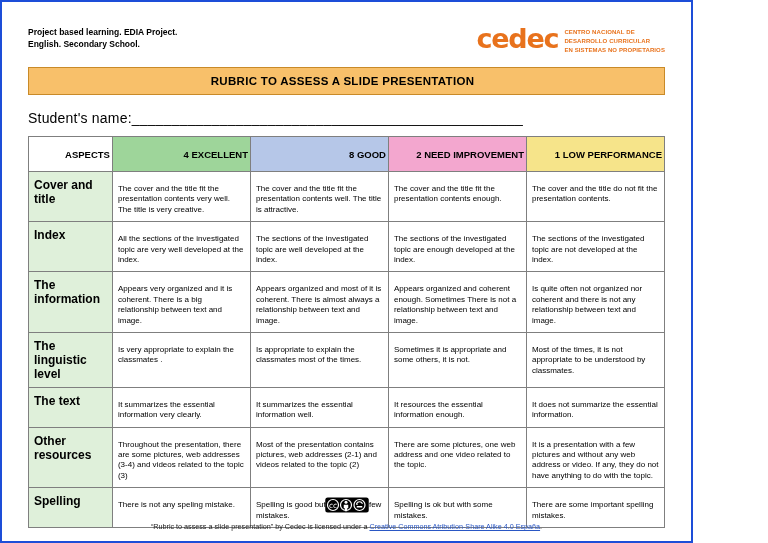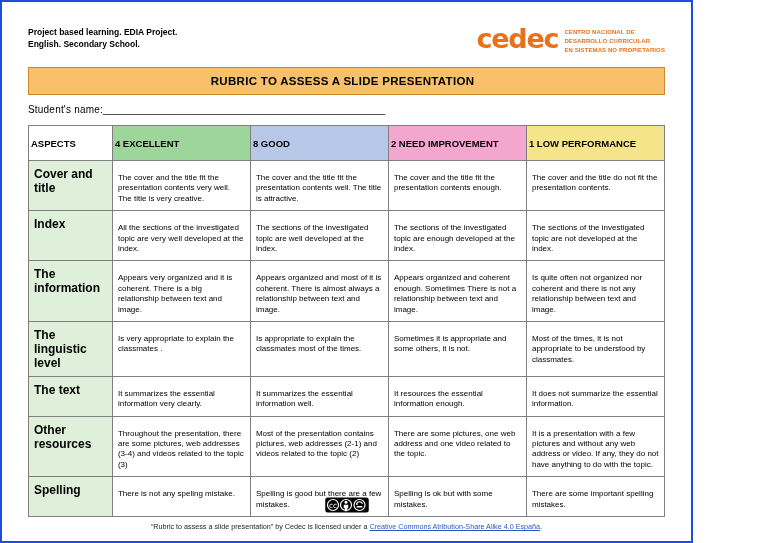--- a/index.html
+++ b/index.html
@@ -62,37 +62,37 @@
     background: #f8c06a;
     border: 1px solid #c98a28;
     text-align: center;
     font-size: 11.5px;
     font-weight: bold;
     letter-spacing: 0.3px;
     padding: 7px 8px 7px 0;
   }
   
   .student-line {
-    margin-top: 9px;
-    font-size: 10px;
+    margin-top: 15px;
+    font-size: 14px;
     letter-spacing: 0.2px;
   }
   
   table.rubric {
     margin-top: 10px;
     width: 100%;
     border-collapse: collapse;
     table-layout: fixed;
   }
   table.rubric th, table.rubric td {
     border: 1px solid #7f7f7f;
     vertical-align: top;
   }
   table.rubric thead th {
-    text-align: left;
+    text-align: right;
     font-size: 9.5px;
     font-weight: bold;
     padding: 6px 2px;
     vertical-align: middle;
     height: 22px;
   }
   .col-aspects { width: 13.2%; }
   .col-level   { width: 21.7%; }
 
   th.h-aspects   { background: #ffffff; }

